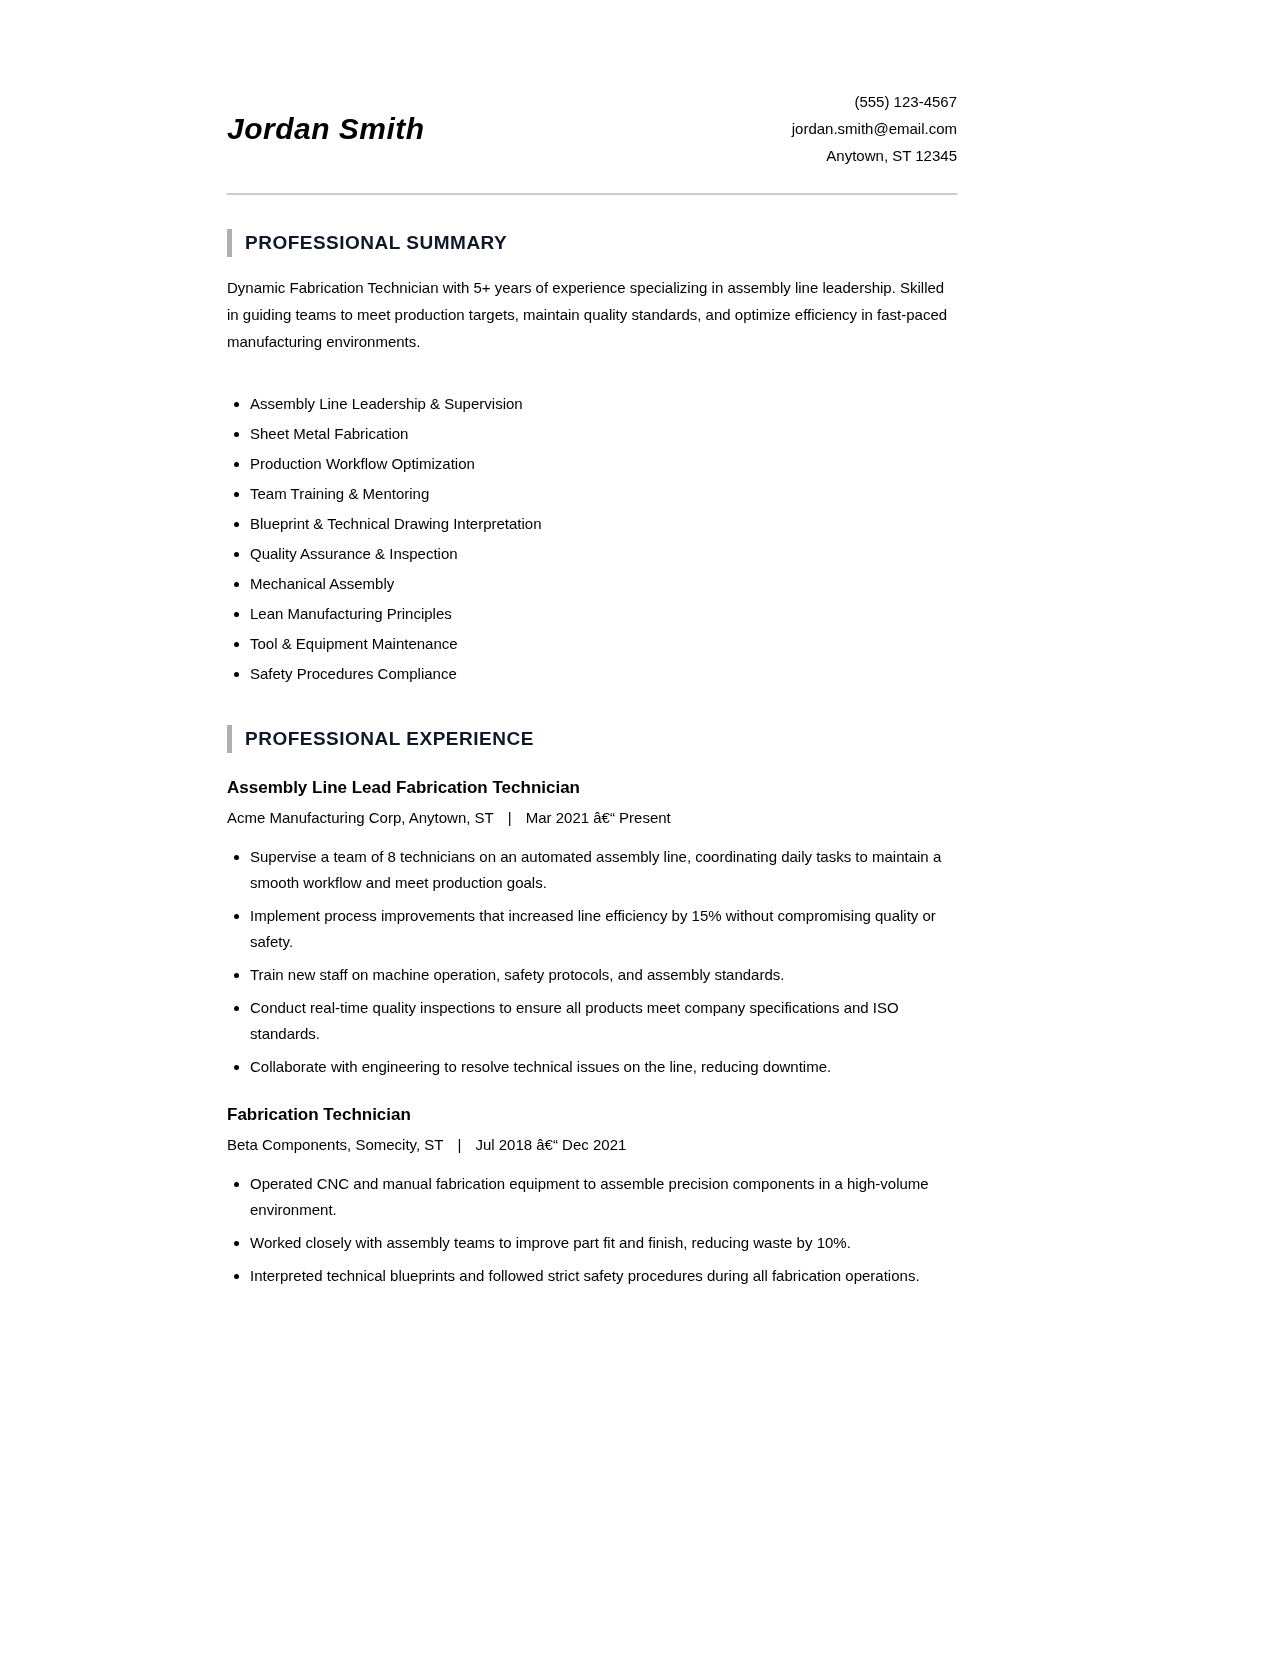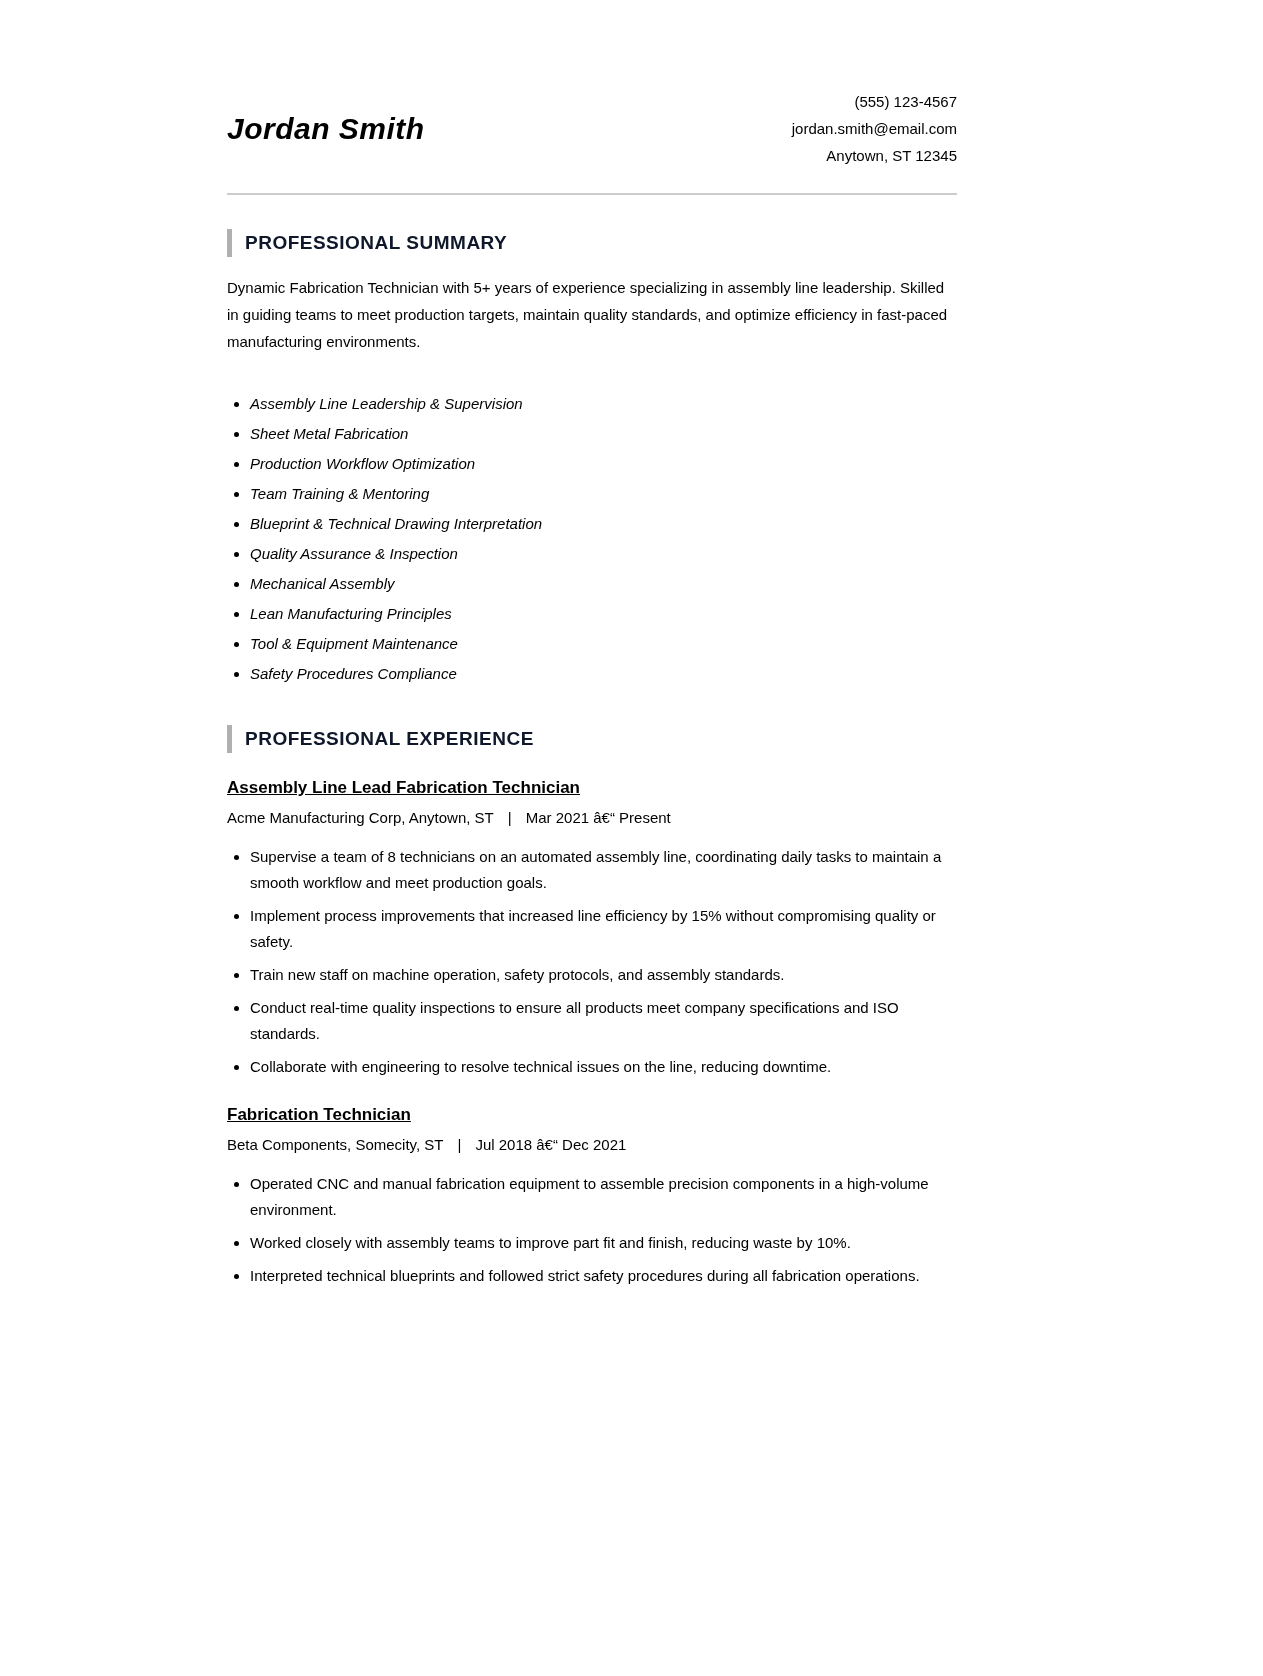--- a/index.html
+++ b/index.html
@@ -62,34 +62,32 @@
   .summary-text {
     margin-top: 17px;
     font-size: 15px;
     line-height: 27px;
   }
   
   ul.skill-list {
     margin-top: 30px;
     padding-left: 23px;
     list-style: disc;
-    font-style: italic;
   }
   ul.skill-list li {
     font-size: 15px;
     line-height: 22px;
     margin-bottom: 8px;
   }
   
   .job { margin-top: 22px; }
   .job-title {
     font-size: 17px;
     font-weight: bold;
     line-height: 26px;
-    text-decoration: underline;
   }
   .job-meta {
     margin-top: 4px;
     font-size: 15px;
     line-height: 26px;
   }
   .job-meta .sep {
     display: inline-block;
     margin: 0 14px;
   }

